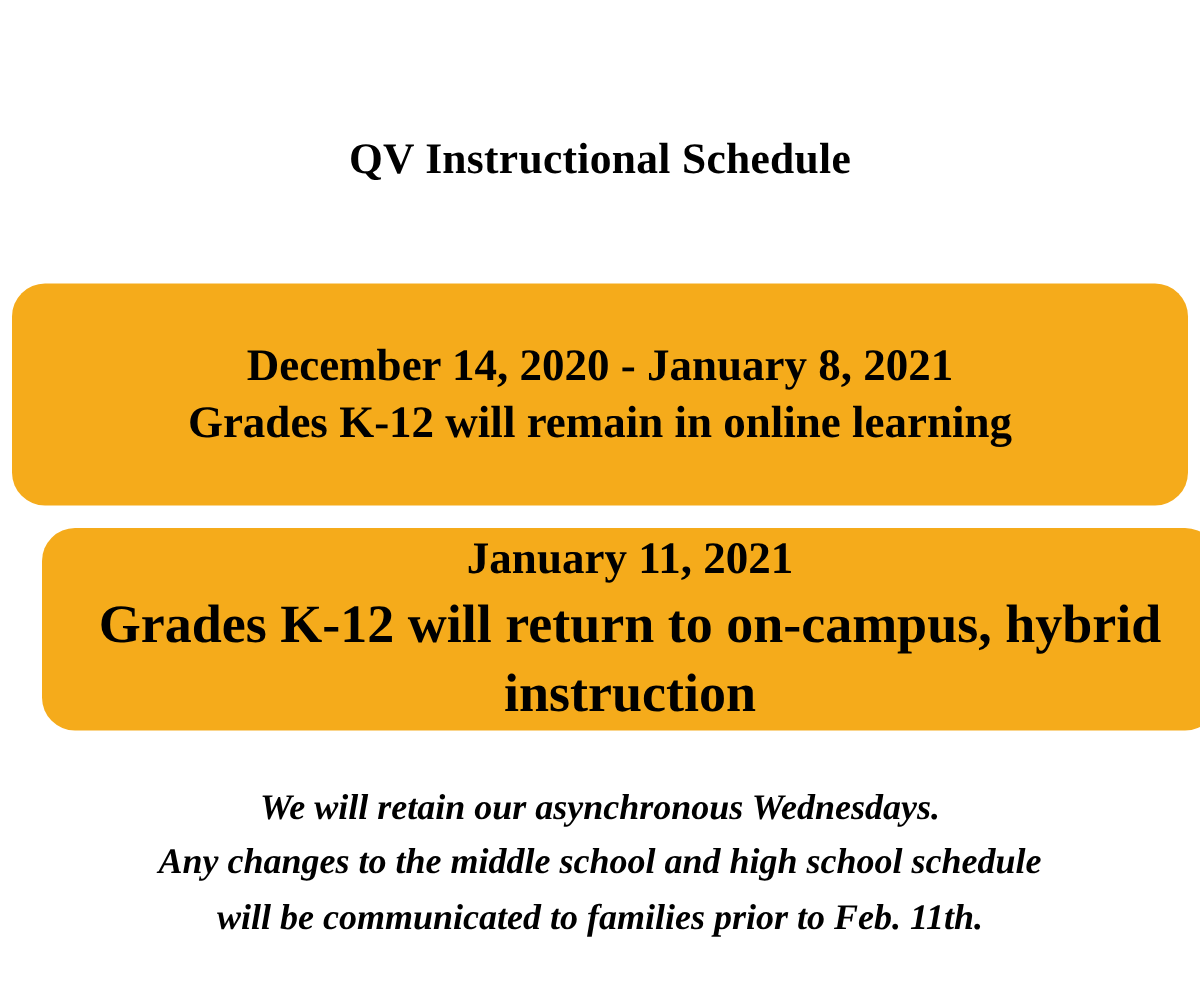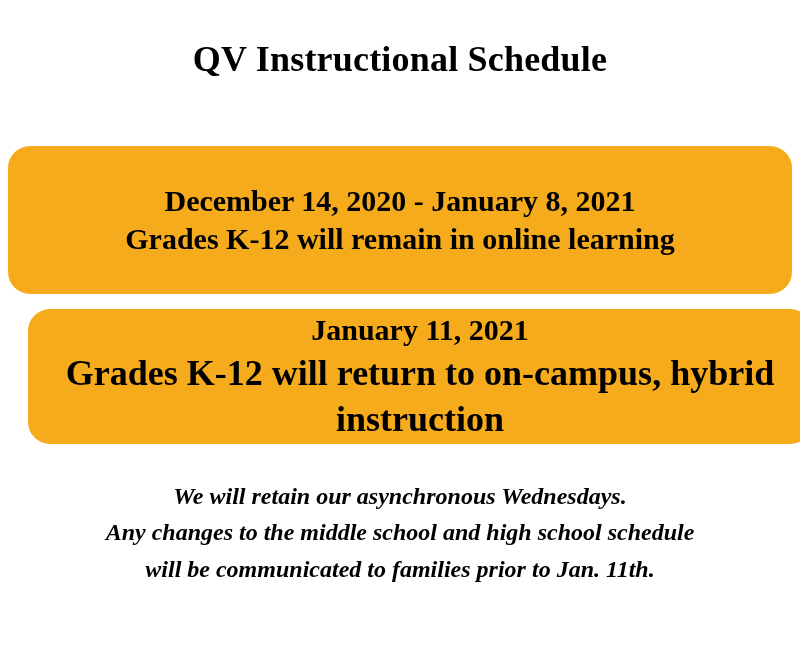--- a/index.html
+++ b/index.html
@@ -16,24 +16,24 @@
   }
   .page {
     width: 800px;
     height: 671px;
     box-sizing: border-box;
     display: flex;
     flex-direction: column;
     align-items: center;
   }
   .title {
-    font-size: 36px;
+    font-size: 29px;
     font-weight: bold;
     text-align: center;
-    margin-top: 38px;
+    margin-top: 90px;
     margin-bottom: 0;
     letter-spacing: 0.2px;
     font-family: Liberation Serif, serif;
   }
   .card {
     background: #f5ab1b;
     border-radius: 22px;
     width: 784px;
     box-sizing: border-box;
     display: flex;
@@ -86,16 +86,16 @@
   </div>
 
   <div class="card card-2">
     <div class="card-line-lg">January 11, 2021</div>
     <div class="card-line-md">Grades K-12 will return to on-campus, hybrid instruction</div>
   </div>
 
   <div class="footer">
     <div>We will retain our asynchronous Wednesdays.</div>
     <div>Any changes to the middle school and high school schedule</div>
-    <div>will be communicated to families prior to Jan. 11th.</div>
+    <div>will be communicated to families prior to Feb. 11th.</div>
   </div>
 
 </div>
 
 </body></html>

